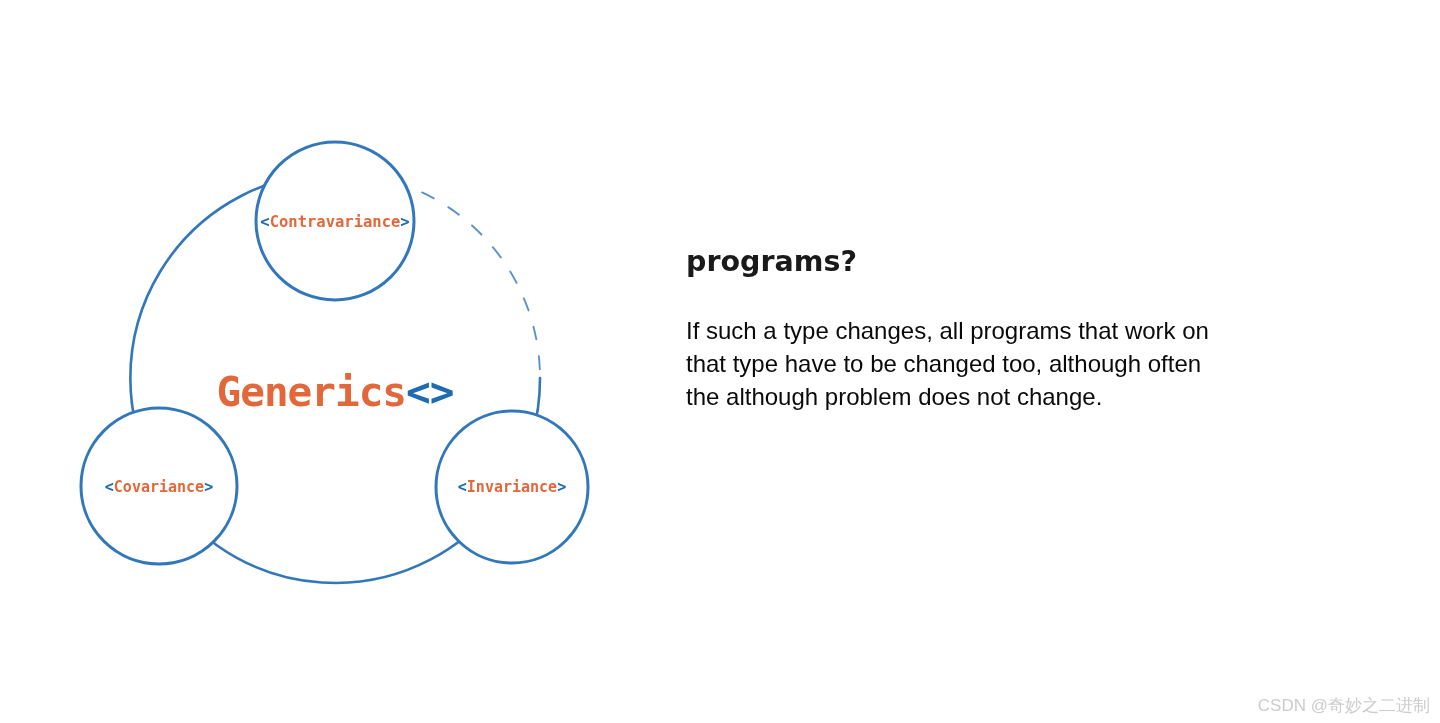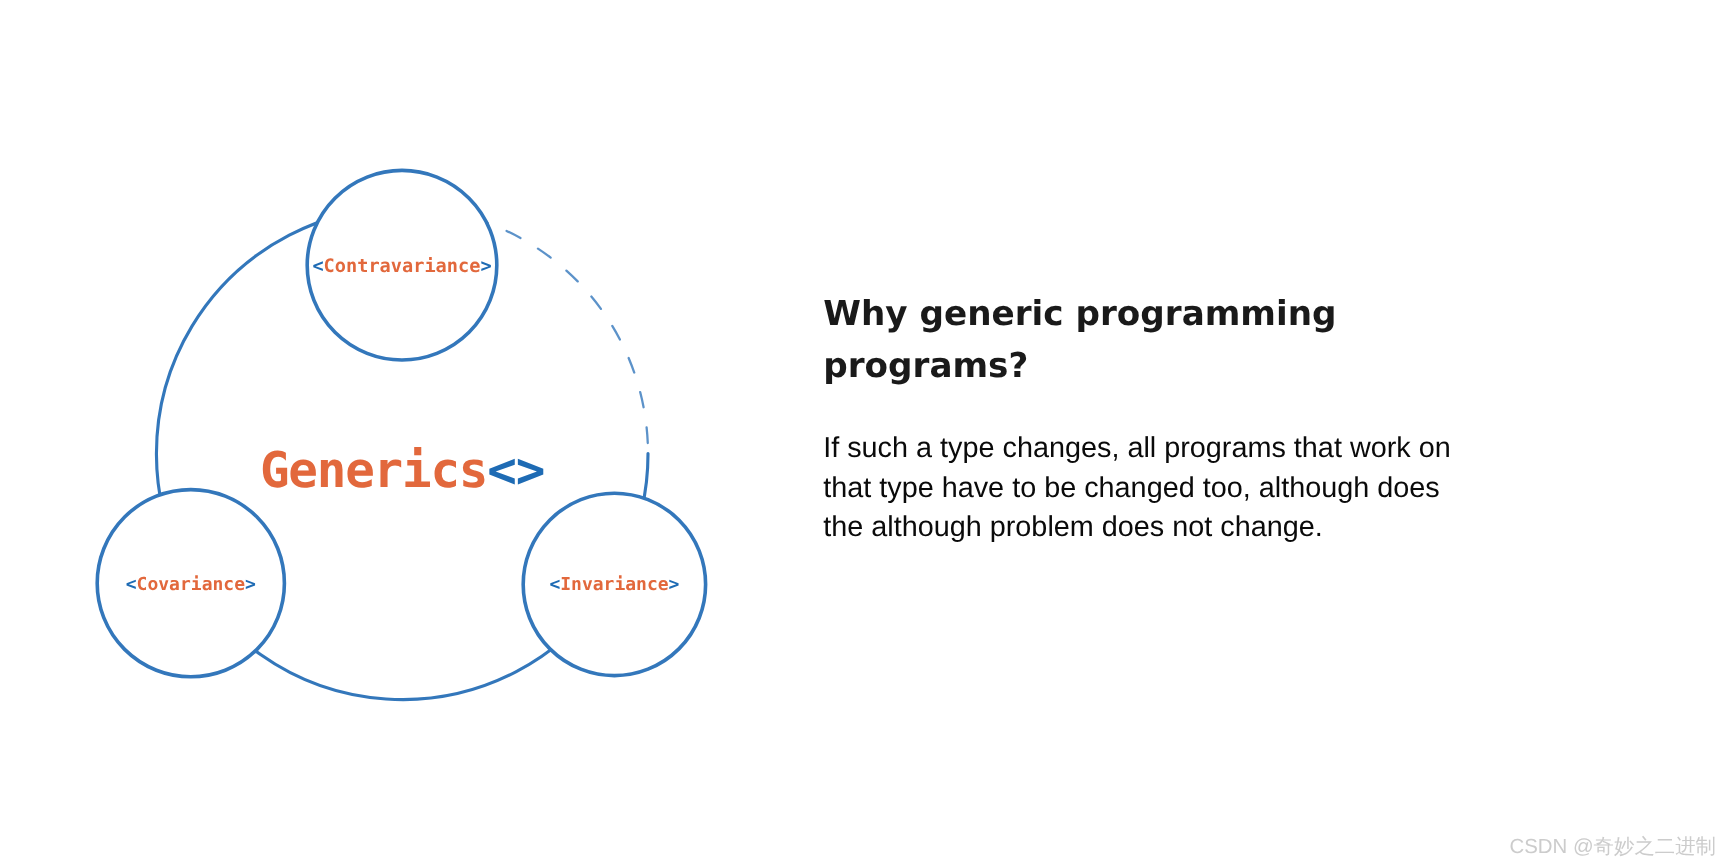--- a/index.html
+++ b/index.html
@@ -81,24 +81,23 @@
 
     <text class="mono node-label" x="159" y="492"><tspan class="tx-blue">&lt;</tspan><tspan class="tx-orange">Covariance</tspan><tspan class="tx-blue">&gt;</tspan></text>
 
     <text class="mono node-label" x="512" y="492"><tspan class="tx-blue">&lt;</tspan><tspan class="tx-orange">Invariance</tspan><tspan class="tx-blue">&gt;</tspan></text>
 
     <text class="mono center-label" x="335" y="406"><tspan class="tx-orange">Generics</tspan><tspan class="tx-blue">&lt;&gt;</tspan></text>
   </svg>
 
   <div class="text-col">
     <div class="heading">
-      <div>Why generic programming</div>
       <div>programs?</div>
     </div>
     <div class="bodytext">
       <div>If such a type changes, all programs that work on</div>
-      <div>that type have to be changed too, although does</div>
+      <div>that type have to be changed too, although often</div>
       <div>the although problem does not change.</div>
     </div>
   </div>
 
   <div class="watermark">CSDN @奇妙之二进制</div>
 </div>
 
 </body></html>

